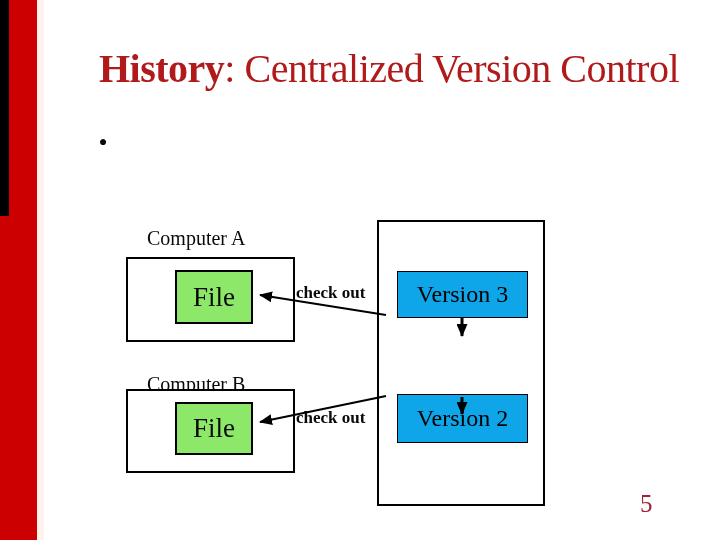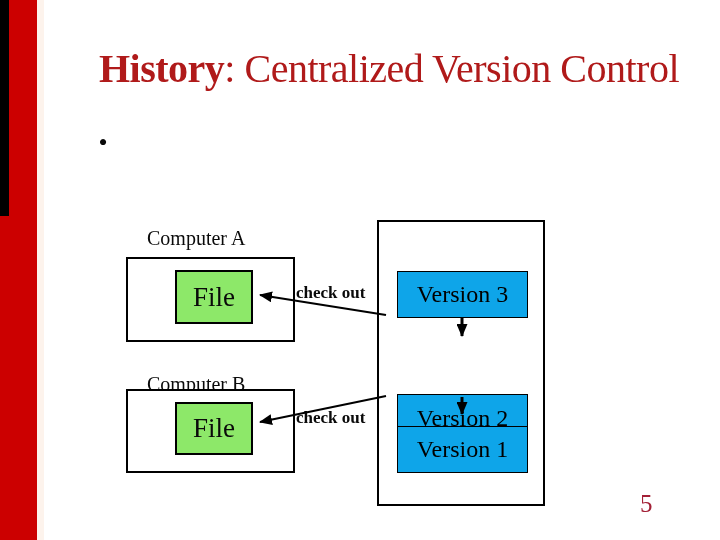--- a/index.html
+++ b/index.html
@@ -160,23 +160,20 @@
   </div>
   <div class="abs checkout-label" style="top:408px;">check out</div>
 
   <div class="abs outline-box repo-box"></div>
   <div class="abs version-box version-3">
     <span>Version 3</span>
   </div>
   <div class="abs version-box version-2">
     <span>Version 2</span>
   </div>
-  <div class="abs version-box version-1">
-    <span>Version 1</span>
-  </div>
 
   <svg class="abs arrow-layer" width="720" height="540" viewBox="0 0 720 540" xmlns="http://www.w3.org/2000/svg">
     <defs>
       <marker id="ah" markerUnits="userSpaceOnUse" markerWidth="13" markerHeight="11" refX="12" refY="5.5" orient="auto">
         <polygon points="0 0, 13 5.5, 0 11" fill="#000000"></polygon>
       </marker>
     </defs>
     <line x1="386" y1="315" x2="260" y2="295" stroke="#000000" stroke-width="2" marker-end="url(#ah)"></line>
     <line x1="386" y1="396" x2="260" y2="422" stroke="#000000" stroke-width="2" marker-end="url(#ah)"></line>
     <line x1="462" y1="318" x2="462" y2="336" stroke="#000000" stroke-width="3" marker-end="url(#ah)"></line>

